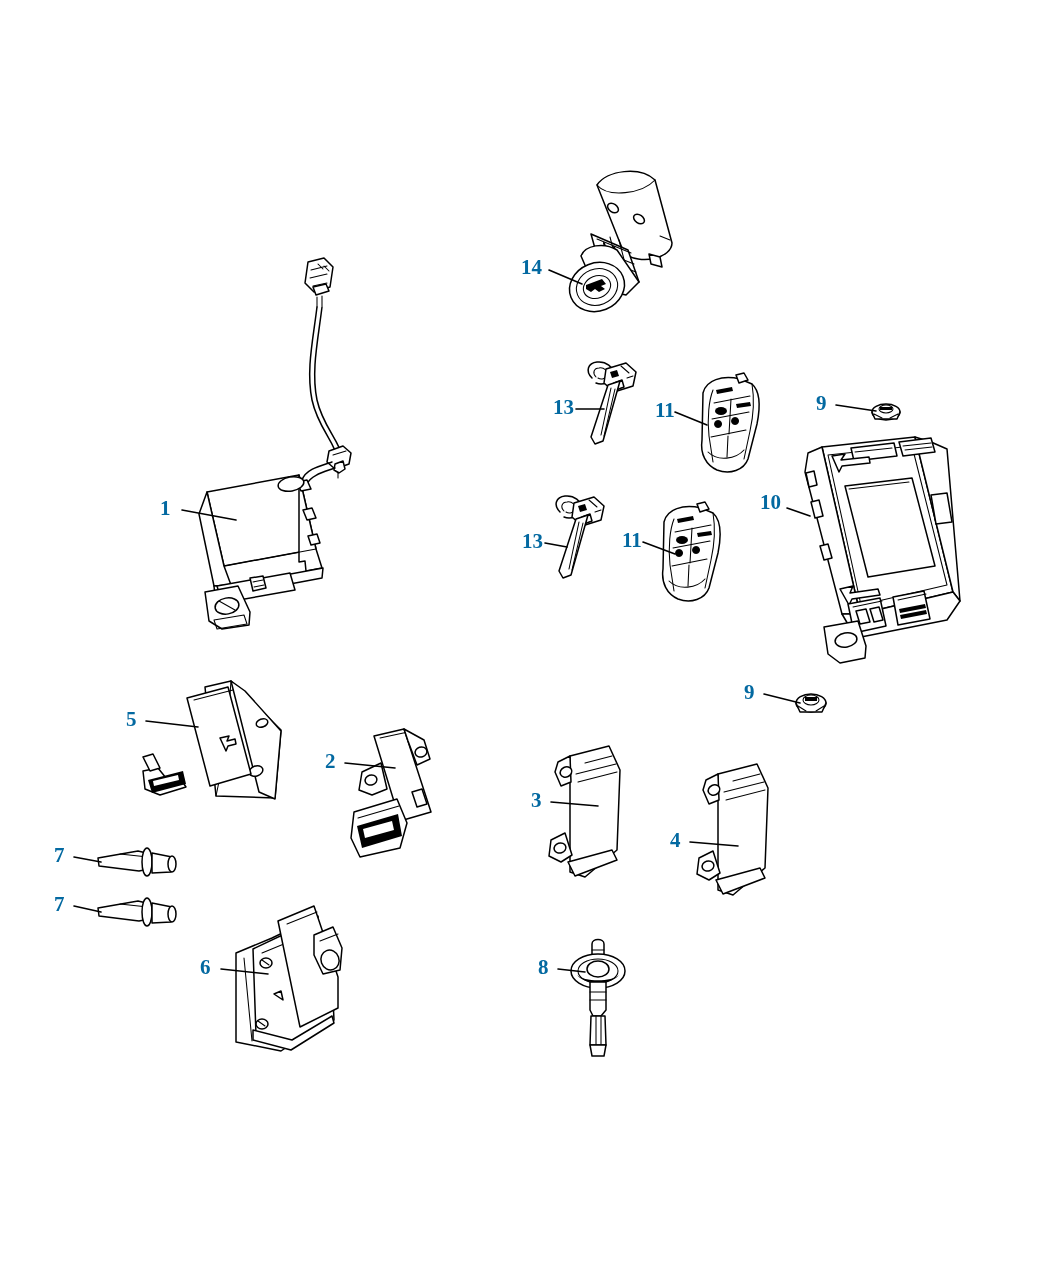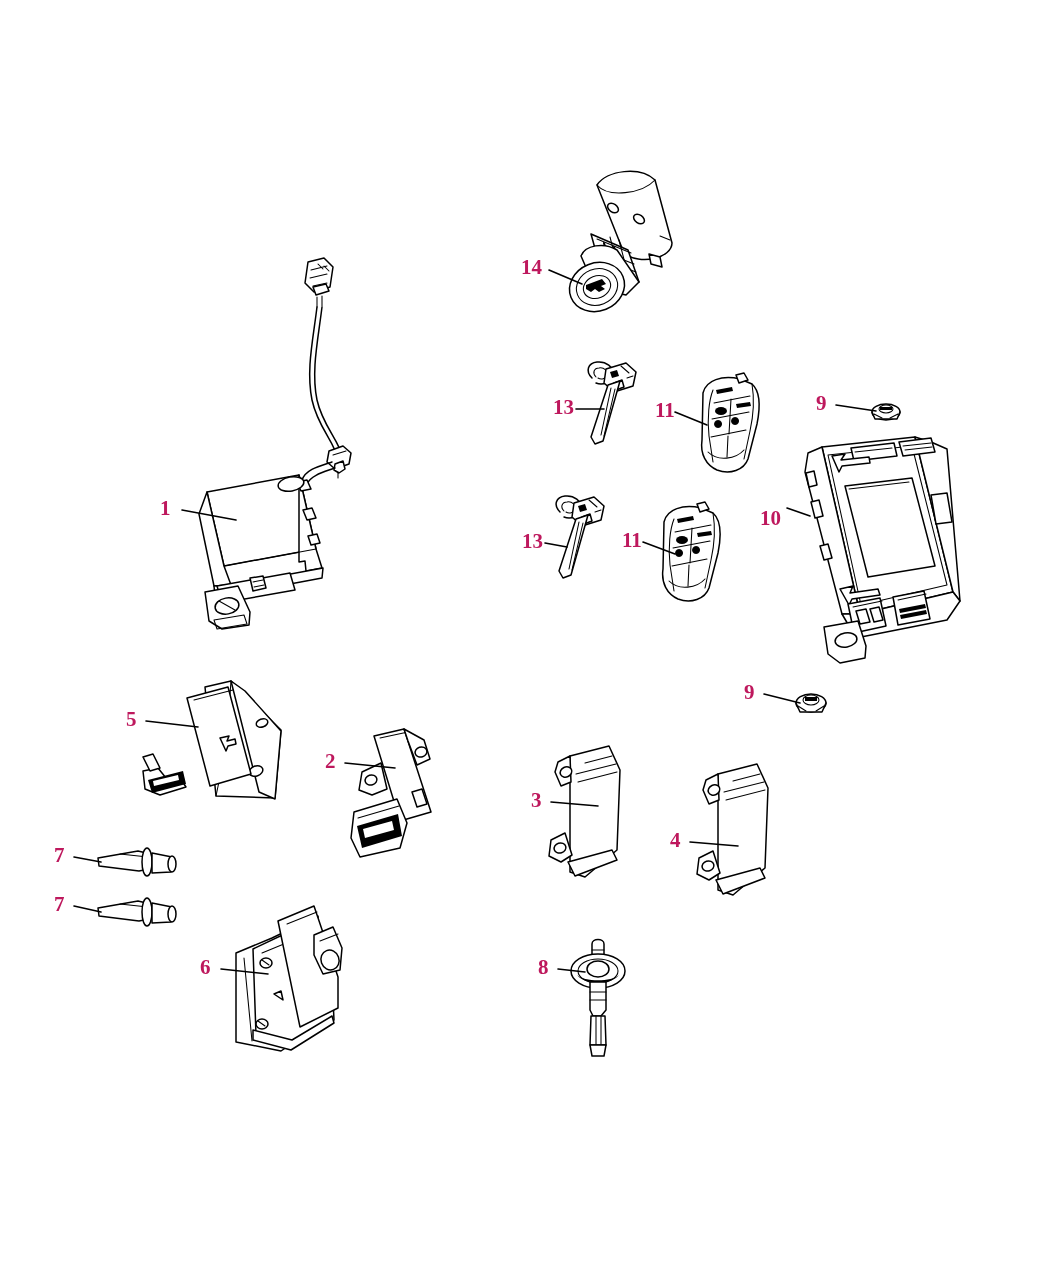--- a/index.html
+++ b/index.html
@@ -2,21 +2,21 @@
 <html><head>
 <meta charset="utf-8">
 <title>Parts Diagram</title>
 <style>
   html,body{margin:0;padding:0;background:#ffffff;}
   body{width:1050px;height:1275px;position:relative;overflow:hidden;
        font-family:"Liberation Serif", serif;color:#000;}
   #sheet{position:absolute;left:0;top:0;width:1050px;height:1275px;}
   svg.layer{position:absolute;left:0;top:0;width:1050px;height:1275px;}
   .callout{position:absolute;font-family:"Liberation Serif", serif;
-           font-weight:bold;font-size:21px;line-height:21px;color:#be185d;
+           font-weight:bold;font-size:21px;line-height:21px;color:#0369a1;
            white-space:nowrap;}
   .lead{stroke:#000;stroke-width:1.6;fill:none;stroke-linecap:round;}
   .ln{stroke:#000;fill:none;stroke-width:1.5;stroke-linejoin:round;stroke-linecap:round;}
   .lnT{stroke:#000;fill:none;stroke-width:1.05;stroke-linejoin:round;stroke-linecap:round;}
   .lnH{stroke:#000;fill:none;stroke-width:2.1;stroke-linejoin:round;stroke-linecap:round;}
   .fillW{fill:#ffffff;}
   .fillK{fill:#000000;}
 </style>
 </head>
 <body>
@@ -392,20 +392,20 @@
 <div class="callout" style="left:325px;top:751px;">2</div>
 <div class="callout" style="left:531px;top:790px;">3</div>
 <div class="callout" style="left:670px;top:830px;">4</div>
 <div class="callout" style="left:126px;top:709px;">5</div>
 <div class="callout" style="left:200px;top:957px;">6</div>
 <div class="callout" style="left:54px;top:845px;">7</div>
 <div class="callout" style="left:54px;top:894px;">7</div>
 <div class="callout" style="left:538px;top:957px;">8</div>
 <div class="callout" style="left:816px;top:393px;">9</div>
 <div class="callout" style="left:744px;top:682px;">9</div>
-<div class="callout" style="left:760px;top:508px;">10</div>
+<div class="callout" style="left:760px;top:492px;">10</div>
 <div class="callout" style="left:655px;top:400px;">11</div>
 <div class="callout" style="left:622px;top:530px;">11</div>
 <div class="callout" style="left:553px;top:397px;">13</div>
 <div class="callout" style="left:522px;top:531px;">13</div>
 <div class="callout" style="left:521px;top:257px;">14</div>
 
 </div>
 
 </body></html>

